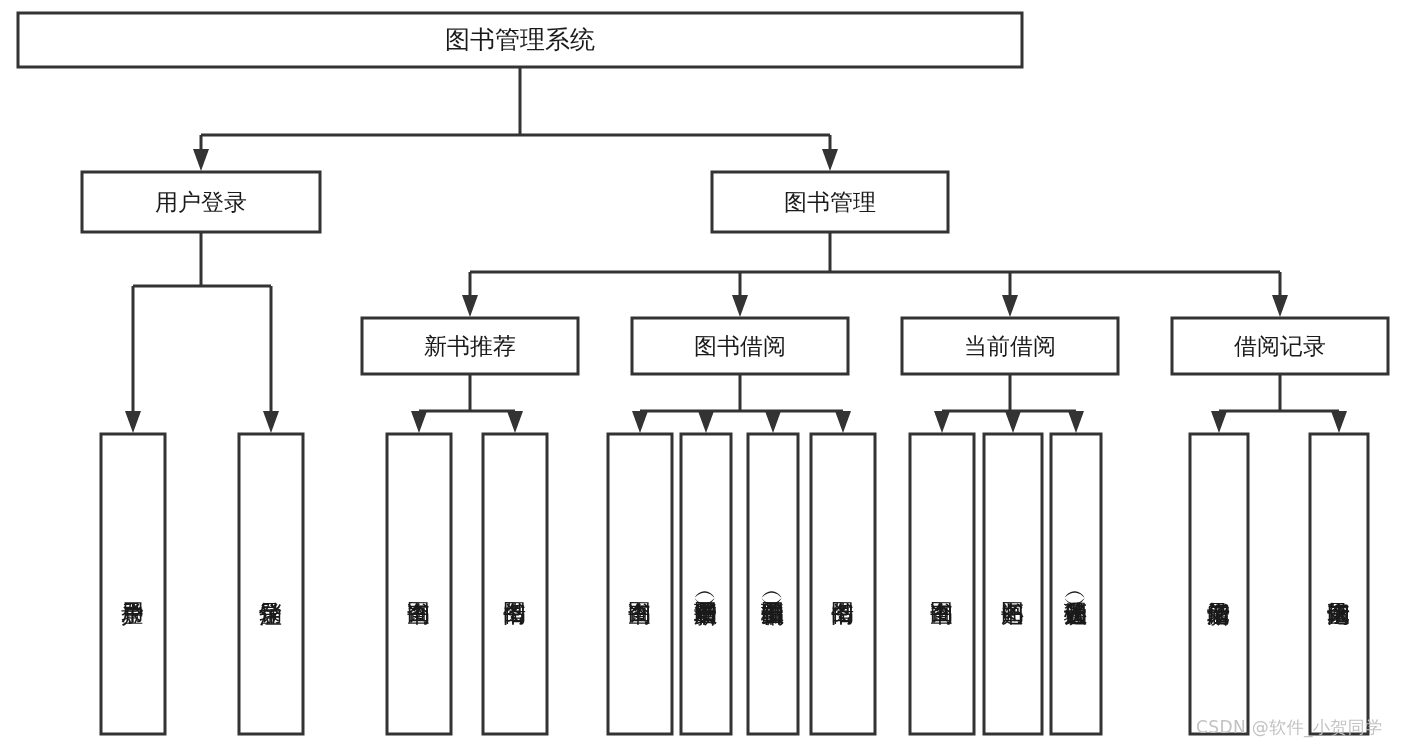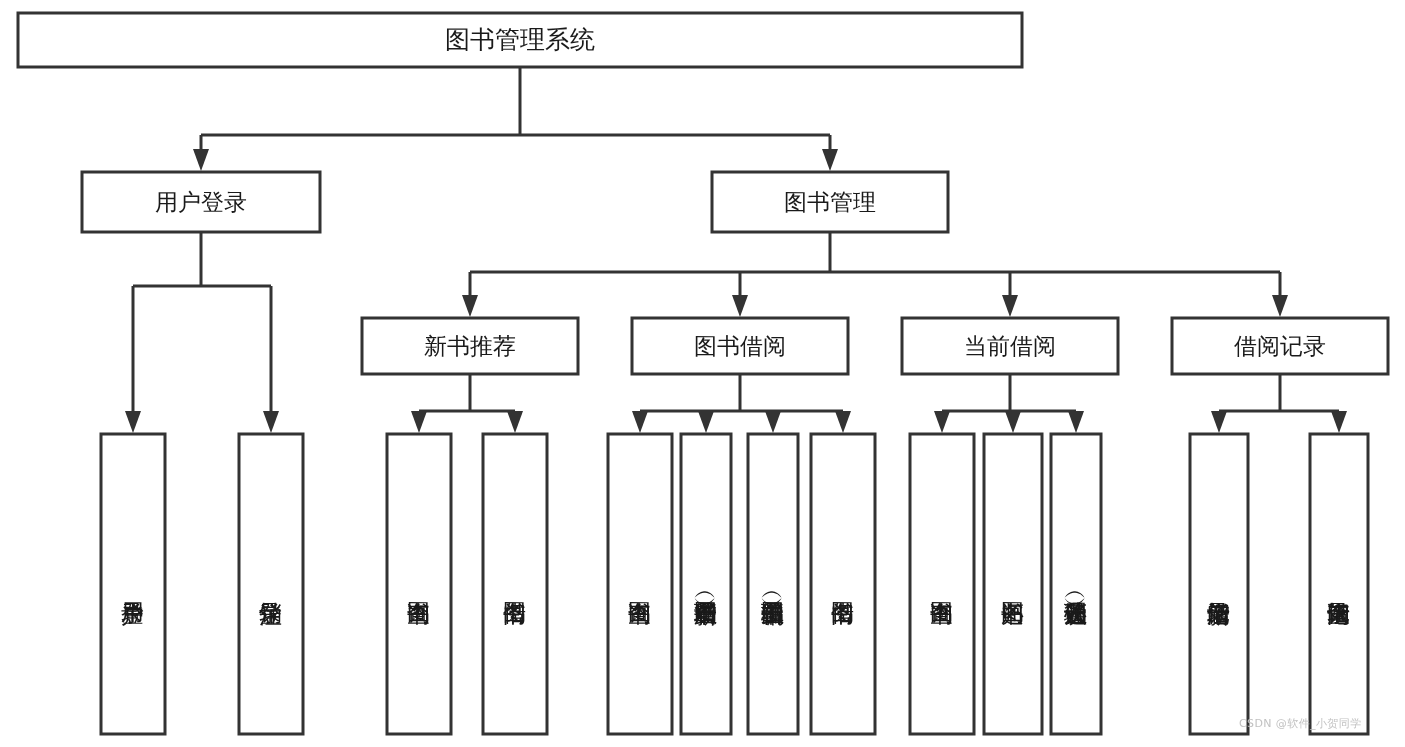--- a/index.html
+++ b/index.html
@@ -23,26 +23,25 @@
   .lvl2-label{font-size:23px;}
   .vlabel{
     font-family:"DejaVu Sans","Liberation Sans",sans-serif;
     fill:#1a1a1a;font-size:23px;
     writing-mode:vertical-rl;
     text-anchor:middle;
   }
   .watermark{
     position:absolute;
     color:#c2c2c2;
-    font-size:11px;
+    font-size:17px;
     font-family:"DejaVu Sans","Liberation Sans",sans-serif;
     white-space:nowrap;
     letter-spacing:0.4px;
     pointer-events:none;
-    margin-left:43px;
   }
 </style>
 </head>
 <body>
 
 <div id="stage">
 
   <svg id="chart" viewBox="0 0 1405 747">
     <defs>
       <marker id="arrow" viewBox="0 0 12 14" refX="6" refY="13" markerWidth="12" markerHeight="14" orient="auto-start-reverse">

